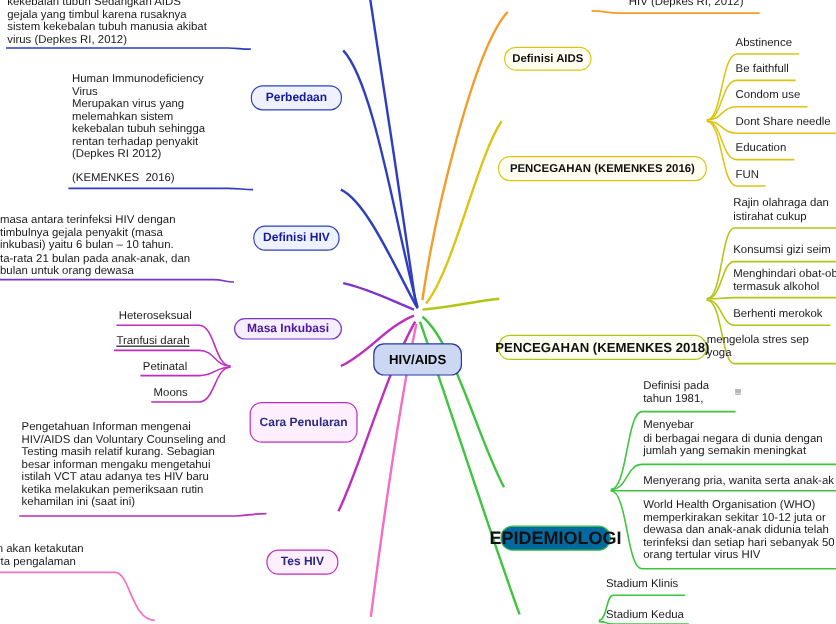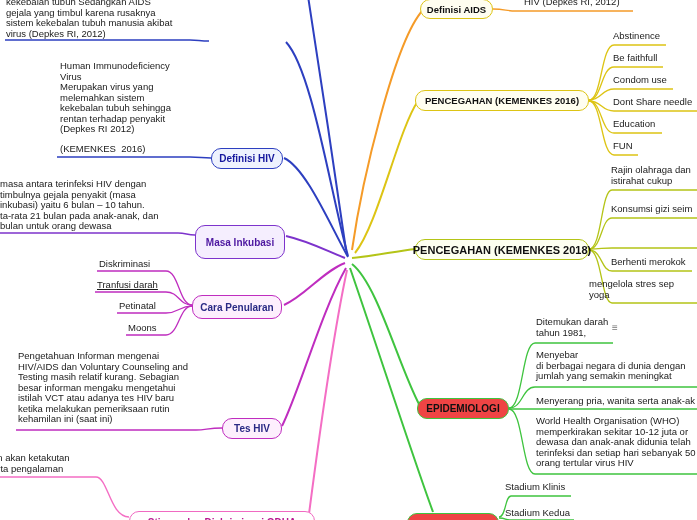--- a/index.html
+++ b/index.html
@@ -1,29 +1,29 @@
 <!DOCTYPE html>
 <html><head>
 <meta charset="utf-8">
 <style>
   html,body{margin:0;padding:0;background:#fff;}
   #canvas{position:relative;width:697px;height:520px;overflow:hidden;background:#fff;
           font-family:"Liberation Sans",sans-serif;}
   #edges{position:absolute;left:0;top:0;}
   .node{position:absolute;box-sizing:border-box;border-radius:10px;border:1.6px solid #888;
         background:#fff;display:flex;align-items:center;justify-content:center;
-        font-weight:bold;font-size:10px;color:#111;white-space:pre;}
+        font-weight:bold;font-size:10px;color:#111;white-space:pre;margin-top:40px;}
   .node.center{background:#ccd8f2;border-color:#2438a8;font-size:11px;color:#000;border-radius:9px;}
   .node.blue{border-color:#2d3fc0;background:#eef2fe;color:#16189e;}
   .node.purple{border-color:#7d33cc;background:#f5eefe;color:#4d17a0;}
   .node.magenta{border-color:#bf2dbf;background:#fdeffd;color:#2a2a85;}
   .node.pink{border-color:#f06ac2;background:#fff;color:#b8178f;}
   .node.yellow{border-color:#ddc414;background:#fffef0;color:#111;font-size:9.5px;}
   .node.olive{border-color:#b4c417;background:#fdfff0;color:#111;font-size:11px;}
-  .node.green{border-color:#3fc43f;background:#ef4444;color:#111;font-size:10px;}
+  .node.green{border-color:#3fc43f;background:#0369a1;color:#111;font-size:15px;}
   .leaf{position:absolute;font-size:9.5px;line-height:10.5px;color:#1a1a1a;white-space:pre;}
   .icon{position:absolute;font-size:10px;color:#777;}
 </style>
 </head>
 <body>
 
 <div id="canvas">
 
   <svg id="edges" width="697" height="520" viewBox="0 0 697 520">
 
@@ -63,45 +63,47 @@
     <path d="M589,250 C602,250 601,271 612,271 L692,271" fill="none" stroke="#b4c417" stroke-width="1.3"></path>
     <path d="M589,250 C602,250 601,303 612,303 L700,303" fill="none" stroke="#b4c417" stroke-width="1.3"></path>
     <path d="M509,408 C523,408 522,343 535,343 L613,343" fill="none" stroke="#3fc43f" stroke-width="1.3"></path>
     <path d="M509,408 C523,408 522,387 535,387 L700,387" fill="none" stroke="#3fc43f" stroke-width="1.3"></path>
     <path d="M509,409 C523,409 522,409 535,409 L700,409" fill="none" stroke="#3fc43f" stroke-width="1.3"></path>
     <path d="M509,409 C523,409 522,474 535,474 L700,474" fill="none" stroke="#3fc43f" stroke-width="1.3"></path>
     <path d="M499,517 C506,517 505,496 511,496 L571,496" fill="none" stroke="#3fc43f" stroke-width="1.3"></path>
     <path d="M499,518 C506,518 505,520 511,520 L574,520" fill="none" stroke="#3fc43f" stroke-width="1.3"></path>
   </svg>
 
+  <div class="node center" style="left:311px;top:246px;width:74px;height:27px;">HIV/AIDS</div>
 
+  <div class="node blue" style="left:209px;top:31px;width:76px;height:21px;">Perbedaan</div>
   <div class="leaf" style="left:6px;top:-3px;">kekebalan tubuh Sedangkan AIDS
 gejala yang timbul karena rusaknya
 sistem kekebalan tubuh manusia akibat
 virus (Depkes RI, 2012)</div>
 
   <div class="node blue" style="left:211px;top:148px;width:72px;height:21px;">Definisi HIV</div>
   <div class="leaf" style="left:60px;top:61px;">Human Immunodeficiency
 Virus
 Merupakan virus yang
 melemahkan sistem
 kekebalan tubuh sehingga
 rentan terhadap penyakit
 (Depkes RI 2012)</div>
   <div class="leaf" style="left:60px;top:144px;">(KEMENKES  2016)</div>
 
-  <div class="node purple" style="left:195px;top:225px;width:90px;height:34px;">Masa Inkubasi</div>
+  <div class="node purple" style="left:195px;top:225px;width:90px;height:18px;">Masa Inkubasi</div>
   <div class="leaf" style="left:0px;top:179px;">masa antara terinfeksi HIV dengan
 timbulnya gejala penyakit (masa
 inkubasi) yaitu 6 bulan – 10 tahun.
 ta-rata 21 bulan pada anak-anak, dan
 bulan untuk orang dewasa</div>
 
-  <div class="node magenta" style="left:192px;top:295px;width:90px;height:24px;">Cara Penularan</div>
-  <div class="leaf" style="left:99px;top:259px;">Diskriminasi</div>
+  <div class="node magenta" style="left:208px;top:295px;width:90px;height:34px;">Cara Penularan</div>
+  <div class="leaf" style="left:99px;top:259px;">Heteroseksual</div>
   <div class="leaf" style="left:97px;top:280px;text-decoration:underline;">Tranfusi darah</div>
   <div class="leaf" style="left:119px;top:301px;">Petinatal</div>
   <div class="leaf" style="left:128px;top:323px;">Moons</div>
 
   <div class="node magenta" style="left:222px;top:418px;width:60px;height:21px;">Tes HIV</div>
   <div class="leaf" style="left:18px;top:351px;">Pengetahuan Informan mengenai
 HIV/AIDS dan Voluntary Counseling and
 Testing masih relatif kurang. Sebagian
 besar informan mengaku mengetahui
 istilah VCT atau adanya tes HIV baru
@@ -120,26 +122,28 @@
   <div class="leaf" style="left:593px;top:53px;margin-left:20px;">Be faithfull</div>
   <div class="leaf" style="left:613px;top:75px;">Condom use</div>
   <div class="leaf" style="left:613px;top:97px;">Dont Share needle</div>
   <div class="leaf" style="left:613px;top:119px;">Education</div>
   <div class="leaf" style="left:613px;top:141px;">FUN</div>
 
   <div class="node olive" style="left:415px;top:239px;width:174px;height:21px;">PENCEGAHAN (KEMENKES 2018)</div>
   <div class="leaf" style="left:611px;top:165px;">Rajin olahraga dan
 istirahat cukup</div>
   <div class="leaf" style="left:611px;top:204px;">Konsumsi gizi seim</div>
+  <div class="leaf" style="left:611px;top:224px;">Menghindari obat-ob
+termasuk alkohol</div>
   <div class="leaf" style="left:611px;top:257px;">Berhenti merokok</div>
   <div class="leaf" style="left:589px;top:279px;">mengelola stres sep
 yoga</div>
 
   <div class="node green" style="left:417px;top:398px;width:92px;height:21px;">EPIDEMIOLOGI</div>
-  <div class="leaf" style="left:536px;top:317px;">Ditemukan darah
+  <div class="leaf" style="left:536px;top:317px;">Definisi pada
 tahun 1981,</div>
   <span class="icon" style="left:612px;top:322px;">≡</span>
   <div class="leaf" style="left:536px;top:396px;">Menyerang pria, wanita serta anak-ak</div>
   <div class="leaf" style="left:536px;top:350px;">Menyebar
 di berbagai negara di dunia dengan
 jumlah yang semakin meningkat</div>
   <div class="leaf" style="left:536px;top:416px;">World Health Organisation (WHO)
 memperkirakan sekitar 10-12 juta or
 dewasa dan anak-anak didunia telah
 terinfeksi dan setiap hari sebanyak 50

